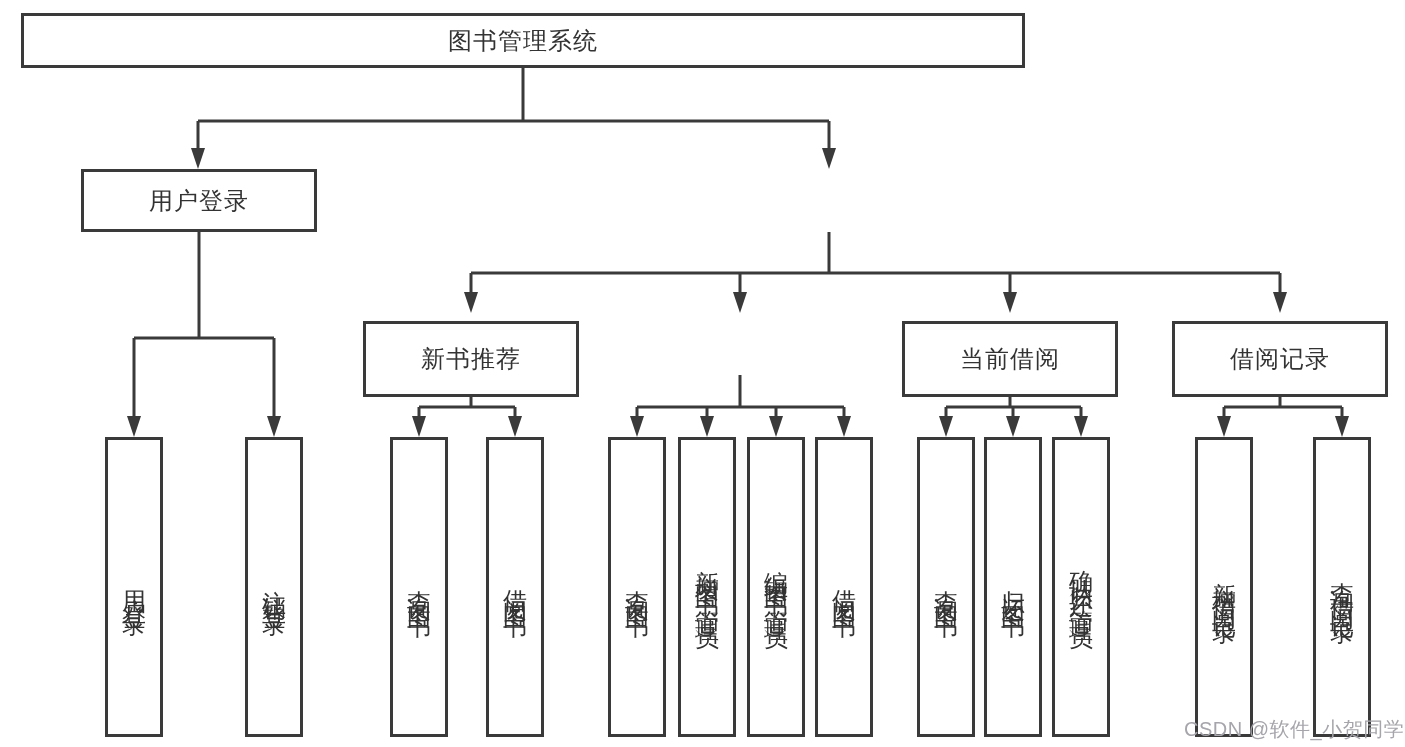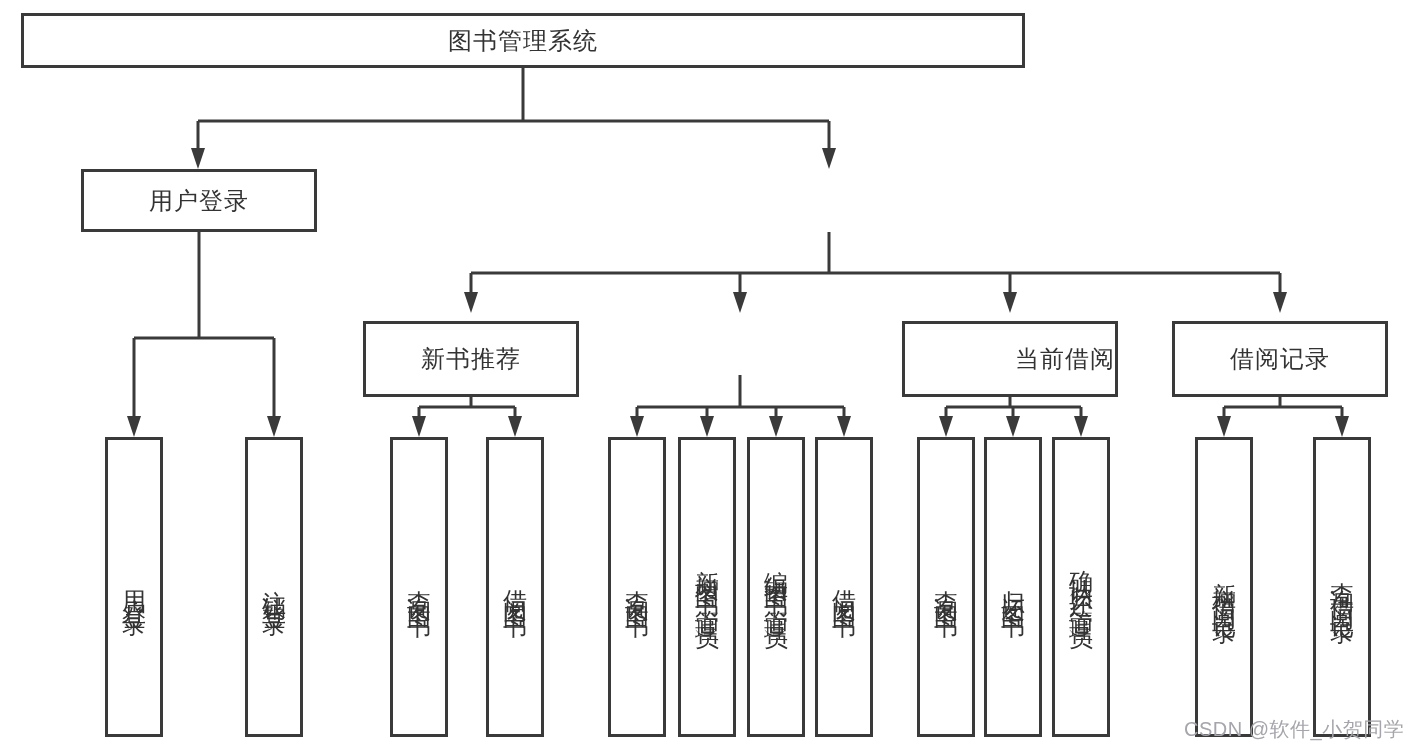--- a/index.html
+++ b/index.html
@@ -42,21 +42,21 @@
   }
   
   .n-root   { left: 21px;   top: 13px;  width: 1004px; height: 55px; }
   
   .n-login  { left: 81px;   top: 169px; width: 236px;  height: 63px; }
   .n-mgmt   { left: 711px;  top: 169px; width: 236px;  height: 63px; }
   
   .lvl3     { top: 313px; width: 216px; height: 76px; margin-top: 8px; }
   .n-nbr    { left: 363px; }
   .n-bb     { left: 632px; }
-  .n-cb     { left: 902px; justify-content: flex-end; }
+  .n-cb     { left: 902px; }
   .n-br     { left: 1172px; }
   
   .leaf     { top: 437px; width: 58px; height: 300px; }
   .l-1  { left: 105px; }
   .l-2  { left: 245px; }
   .l-3  { left: 390px; }
   .l-4  { left: 486px; }
   .l-5  { left: 608px; }
   .l-6  { left: 678px; }
   .l-7  { left: 747px; }

